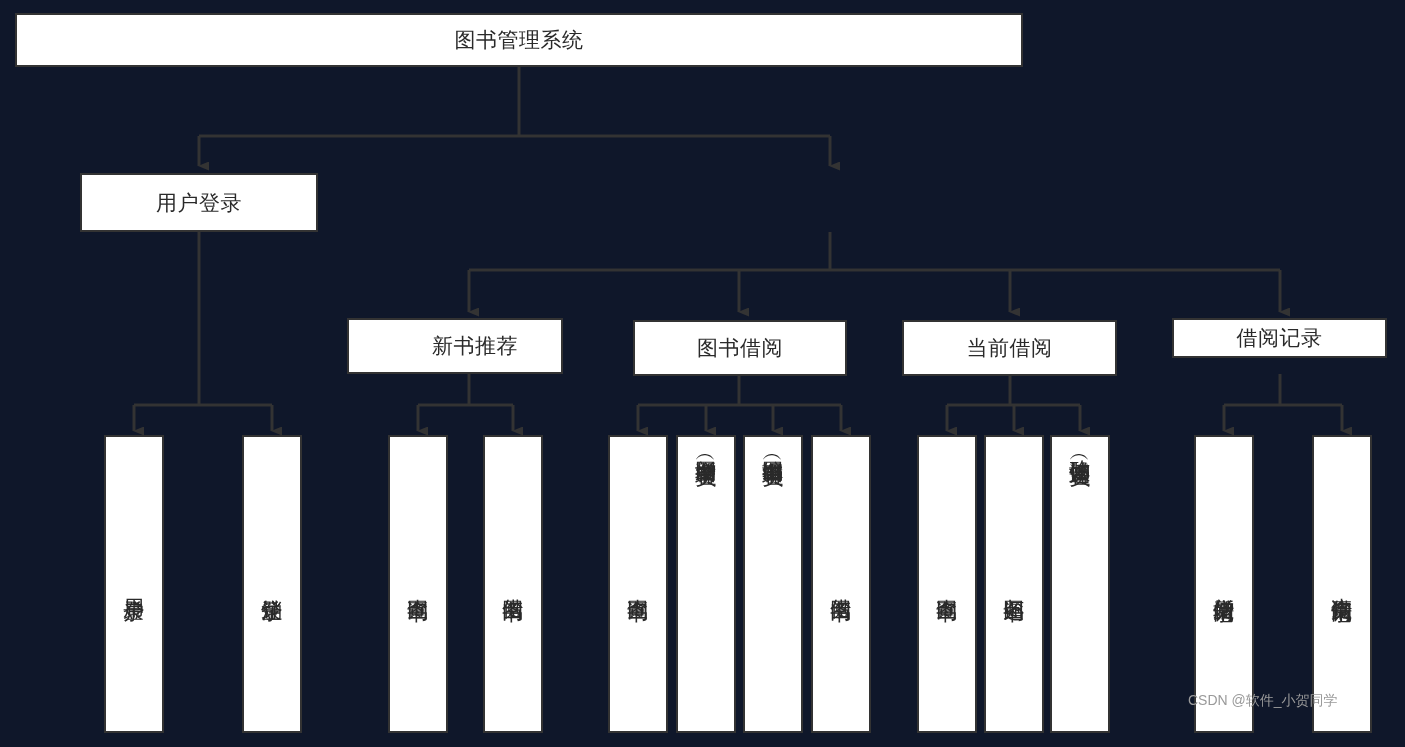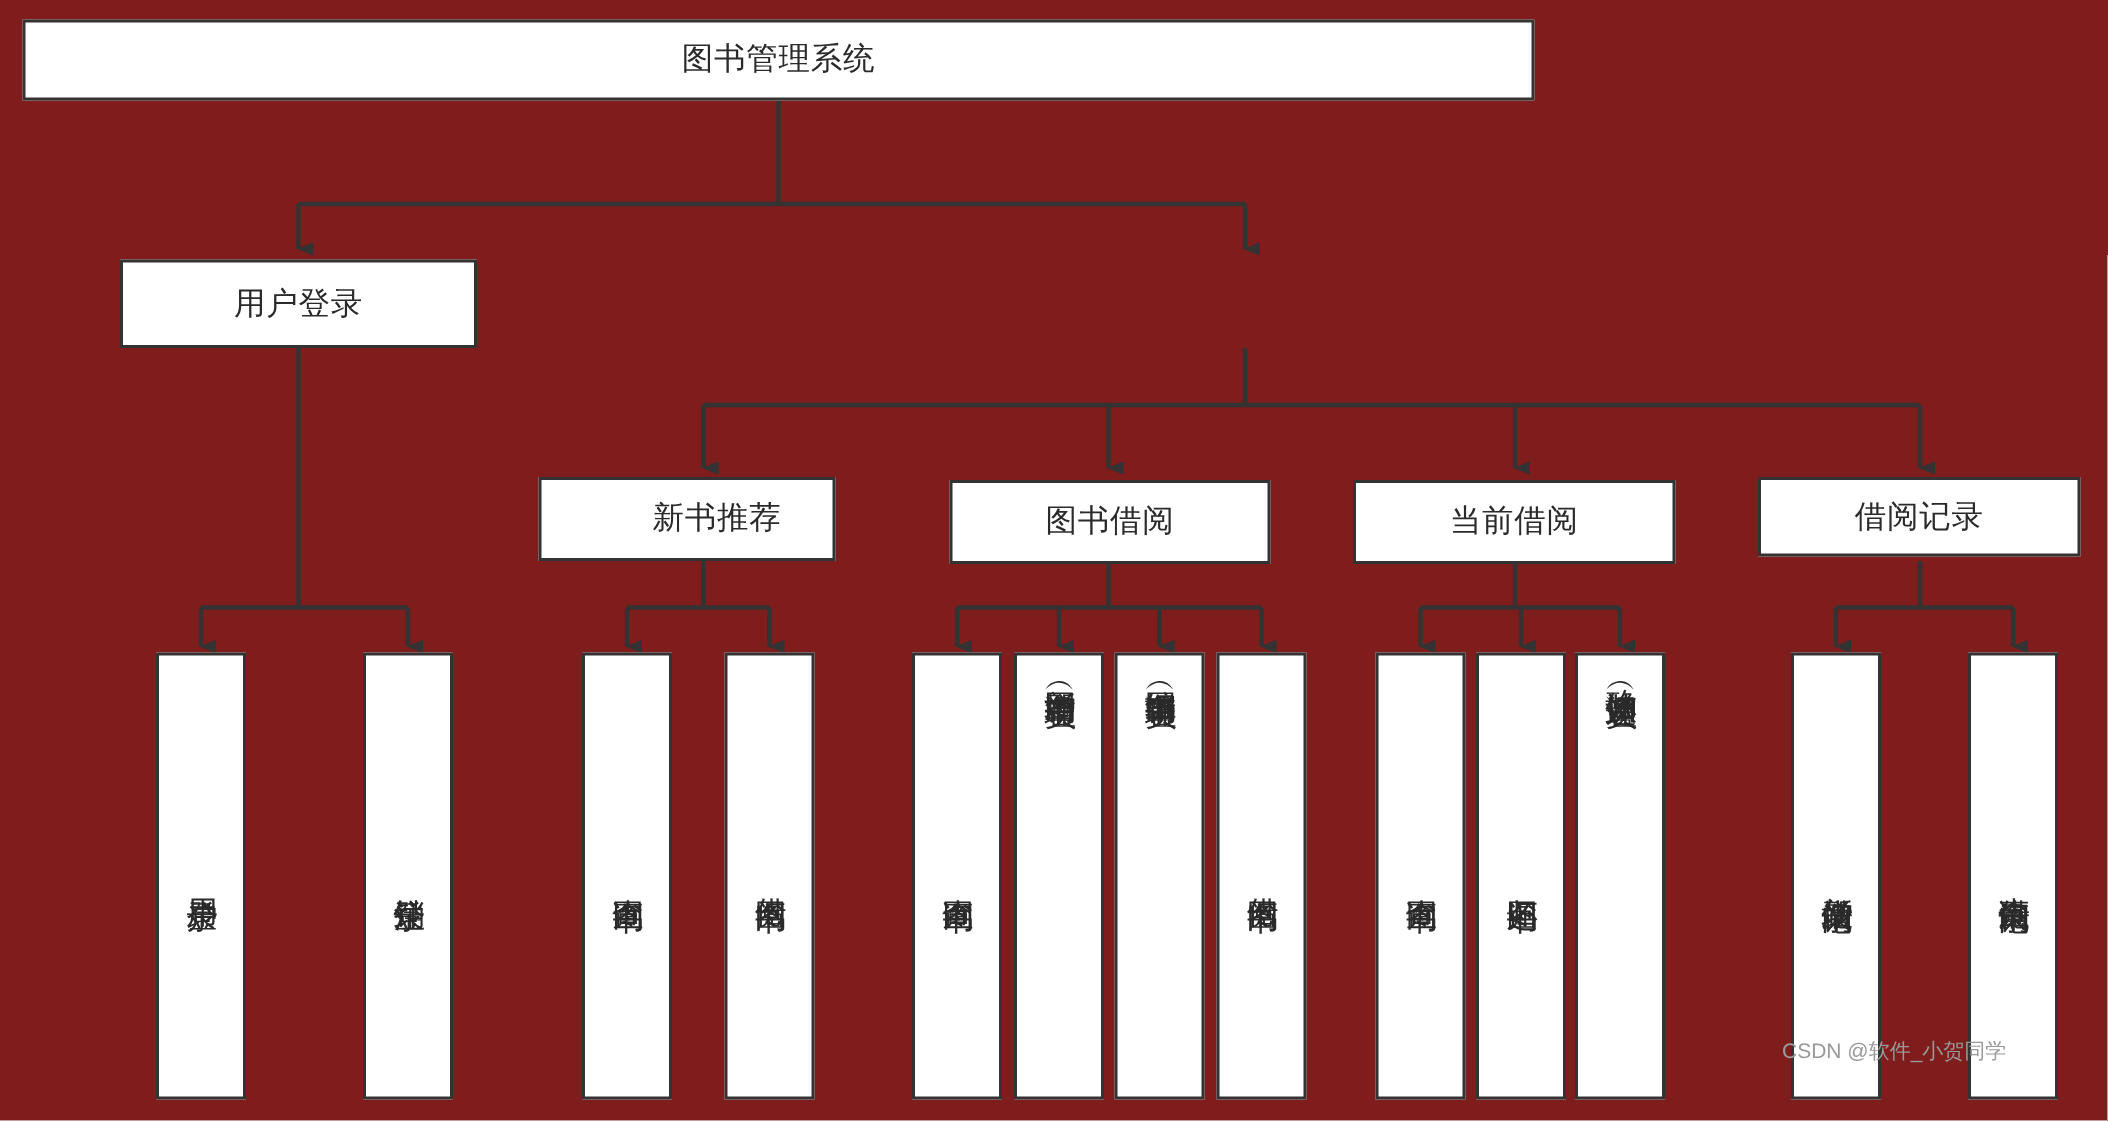--- a/index.html
+++ b/index.html
@@ -7,21 +7,21 @@
     padding: 0;
     background: #ffffff;
   }
   body {
     font-family: "Liberation Sans", "DejaVu Sans", sans-serif;
   }
   #diagram-root {
     position: relative;
     width: 1405px;
     height: 747px;
-    background: #7f1d1d;
+    background: #0f172a;
     overflow: hidden;
     text-decoration: underline;
   }
   #diagram-svg {
     position: absolute;
     left: 0;
     top: 0;
     width: 1405px;
     height: 747px;
   }
@@ -130,33 +130,33 @@
 
   <div class="node-box" style="left:15px; top:13px; width:1008px; height:54px;">
     <span class="node-label-h">图书管理系统</span>
   </div>
 
   <div class="node-box" style="left:80px; top:173px; width:238px; height:59px;">
     <span class="node-label-h">用户登录</span>
   </div>
 
 
-  <div class="node-box" style="left:359px; top:318px; width:198px; height:56px;padding-left:40px;">
+  <div class="node-box" style="left:347px; top:318px; width:216px; height:56px;padding-left:40px;">
     <span class="node-label-h">新书推荐</span>
   </div>
 
   <div class="node-box" style="left:633px; top:320px; width:214px; height:56px;">
     <span class="node-label-h">图书借阅</span>
   </div>
 
   <div class="node-box" style="left:902px; top:320px; width:215px; height:56px;">
     <span class="node-label-h">当前借阅</span>
   </div>
 
-  <div class="node-box" style="left:1172px; top:318px; width:215px; height:53px;">
+  <div class="node-box" style="left:1172px; top:318px; width:215px; height:40px;">
     <span class="node-label-h">借阅记录</span>
   </div>
 
   <div class="node-box leaf-box pad-mid" style="left:104px; top:435px; width:60px; height:298px;">
     <span class="node-label-v">用户登录</span>
   </div>
 
   <div class="node-box leaf-box pad-mid" style="left:242px; top:435px; width:60px; height:298px;">
     <span class="node-label-v">注销登录</span>
   </div>

